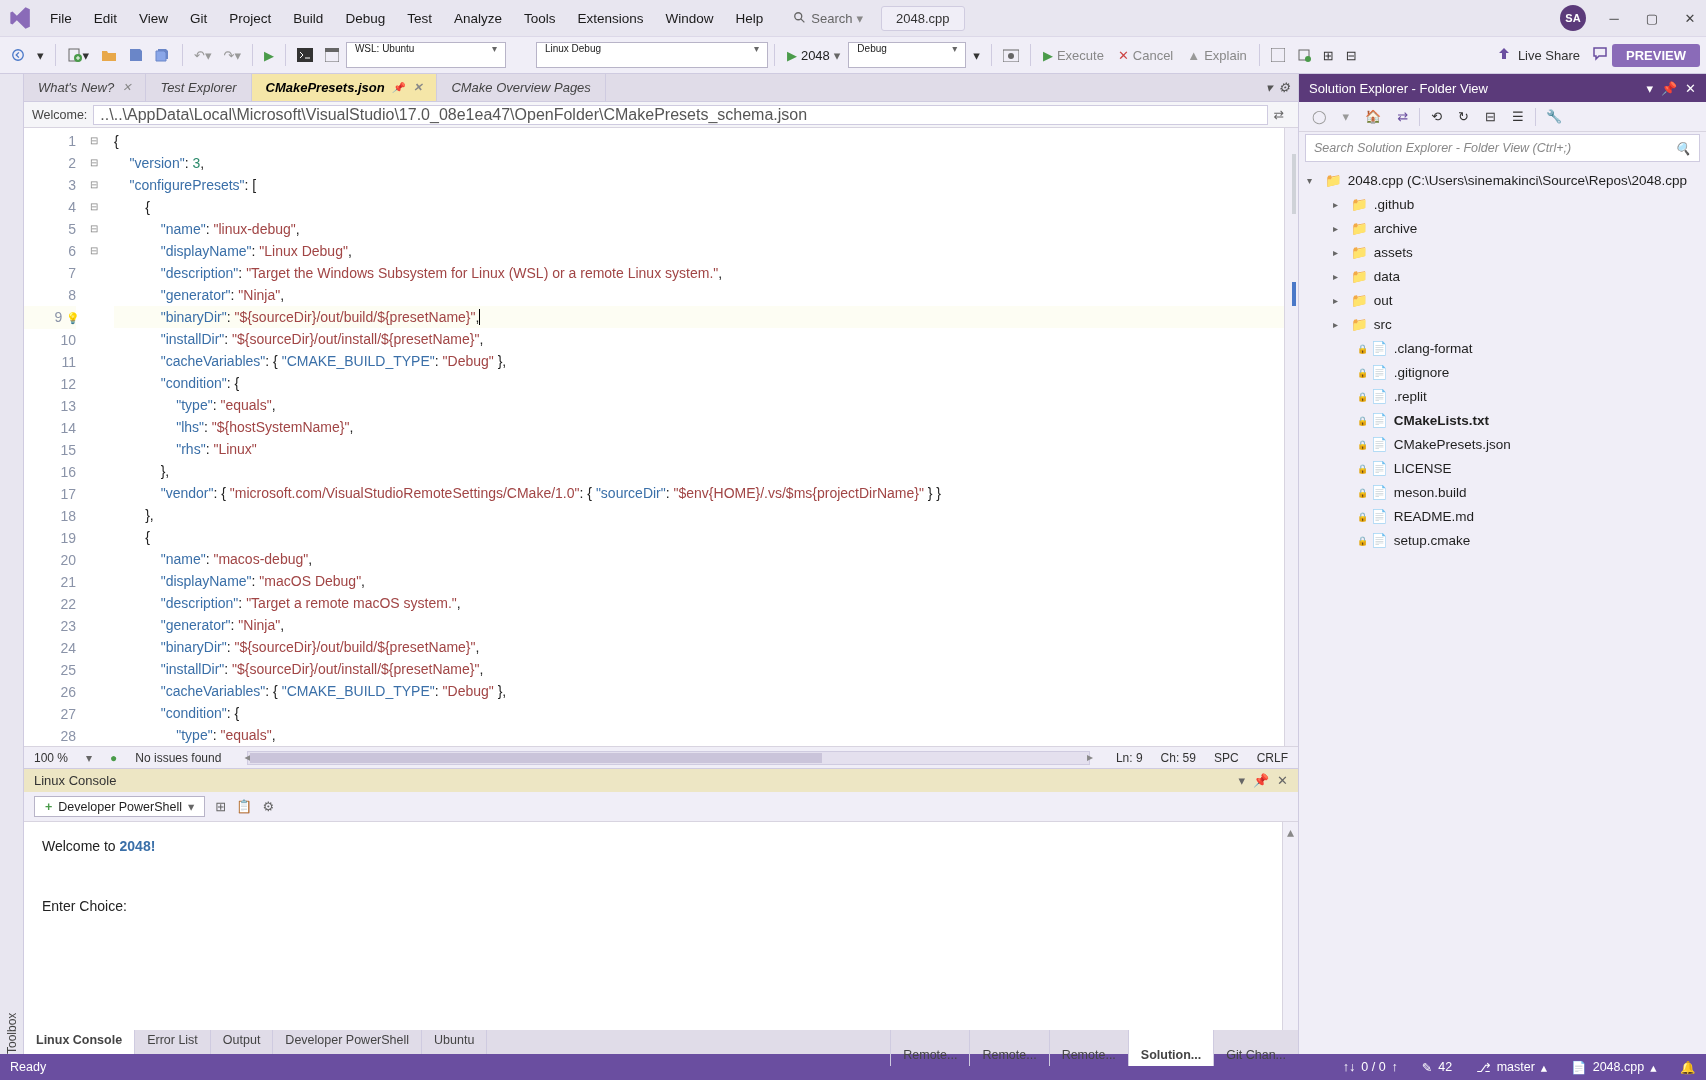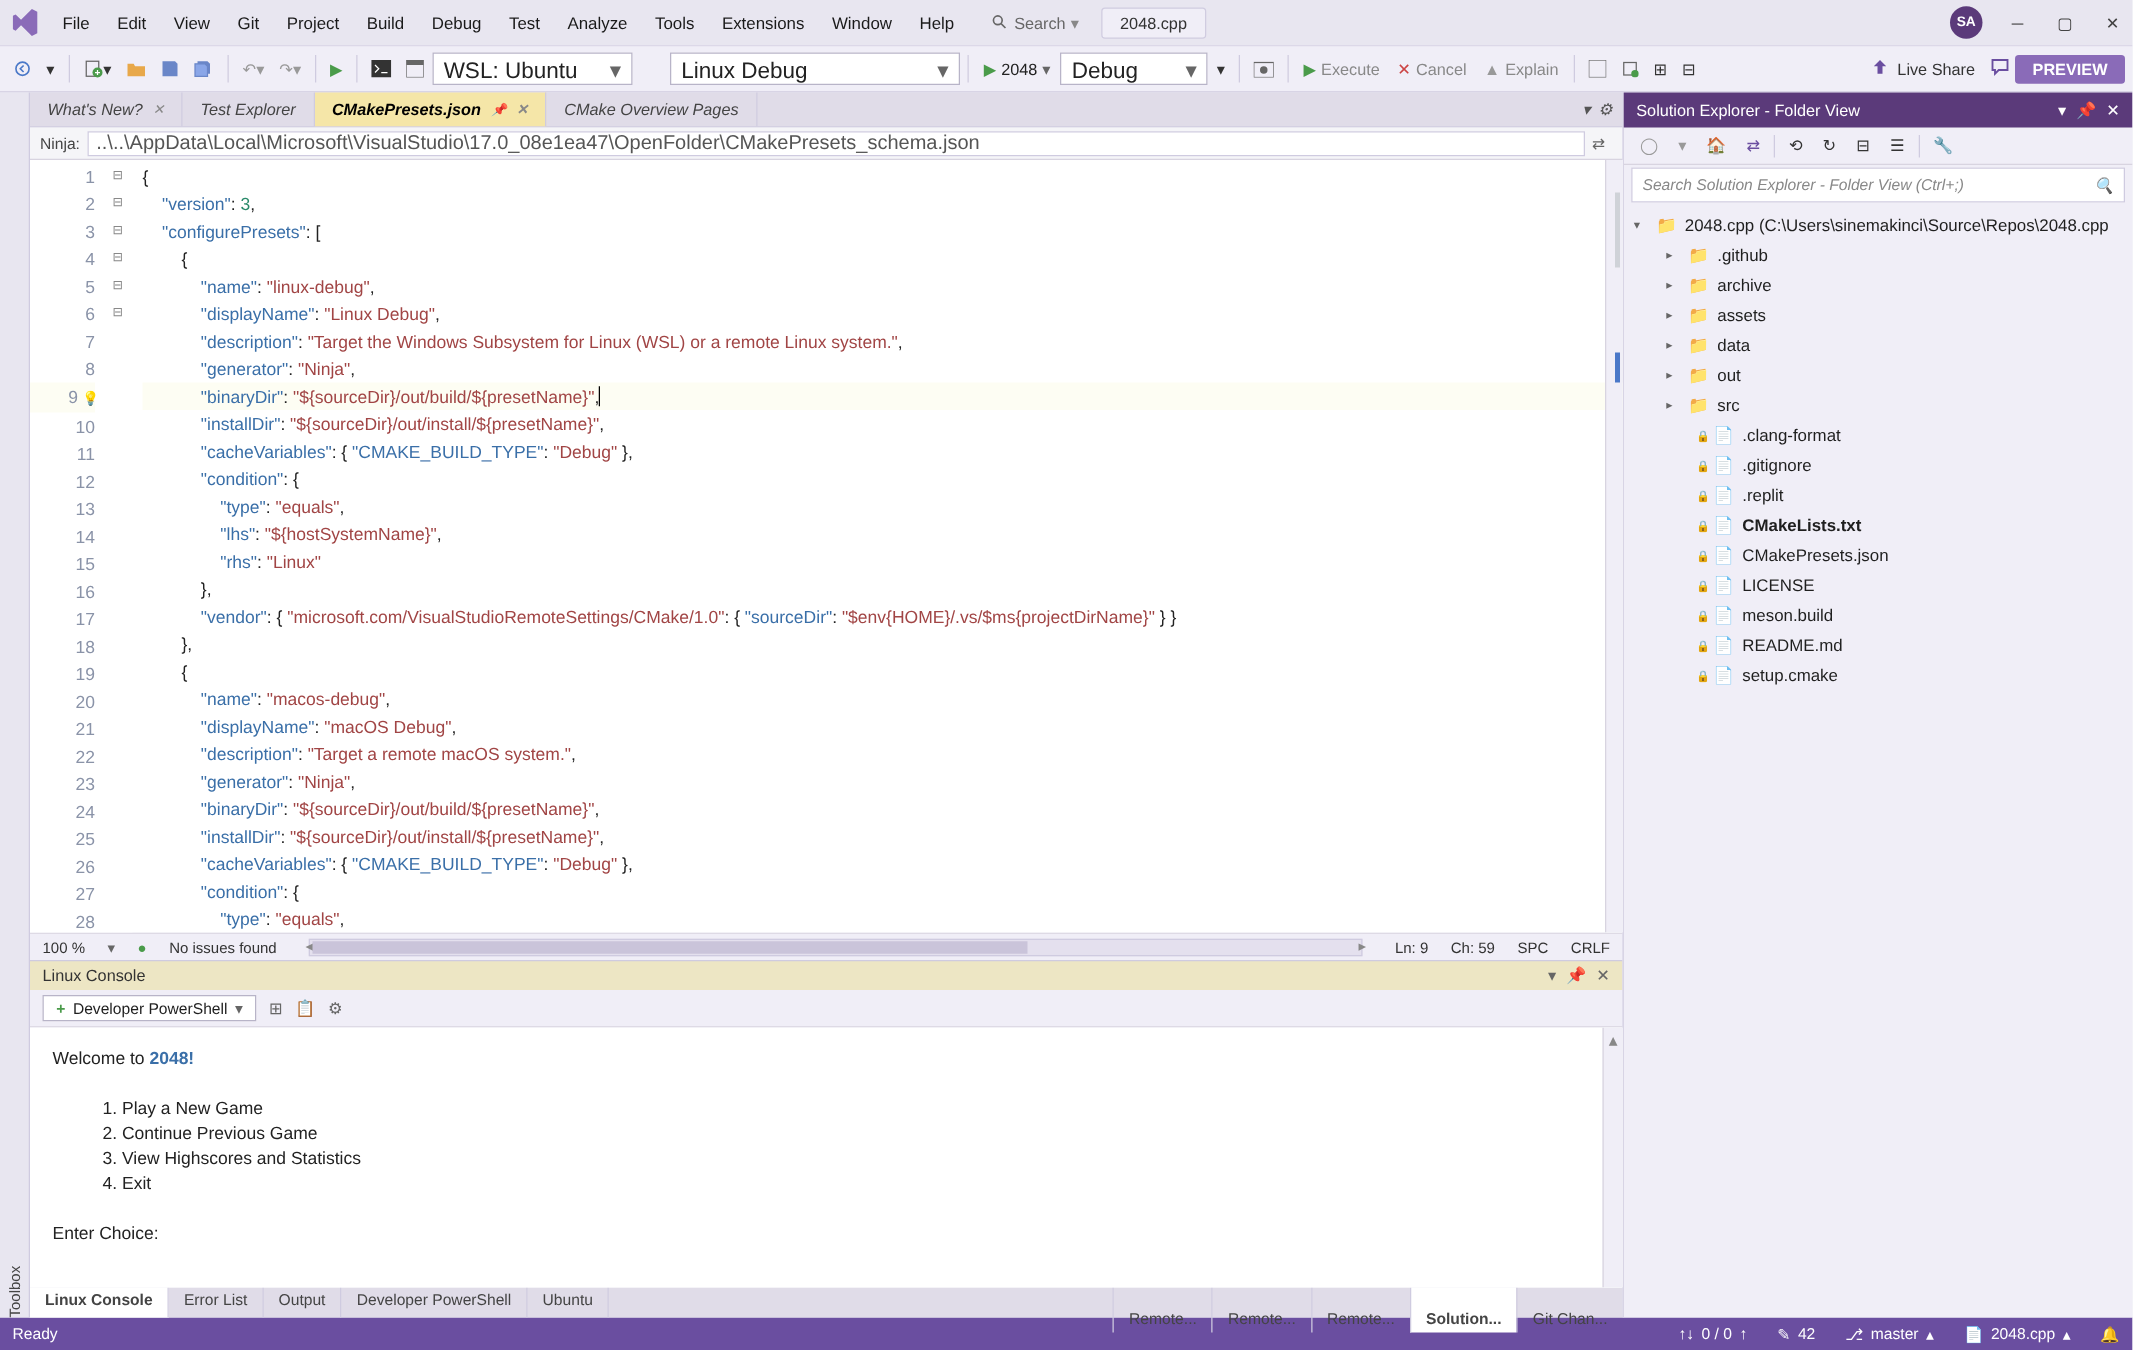--- a/index.html
+++ b/index.html
@@ -15,21 +15,21 @@
 .proj-pill { margin-left: 18px; background: #f0eef7; border: 1px solid #d0cce0; border-radius: 3px; padding: 4px 14px; font-size: 13px; color: #333; }
 .title-right { margin-left: auto; display: flex; align-items: center; gap: 18px; }
 .avatar { width: 26px; height: 26px; border-radius: 50%; background: #5b3a7a; color: #fff; display: flex; align-items: center; justify-content: center; font-size: 11px; font-weight: 600; }
 .win-btn { width: 20px; height: 20px; display: flex; align-items: center; justify-content: center; color: #444; }
 
 
 .toolbar { height: 38px; background: #f0eef7; border-top: 1px solid #dcd8e8; border-bottom: 1px solid #cfcbe0; display: flex; align-items: center; padding: 0 6px; gap: 2px; }
 .tb-btn { padding: 3px 5px; display: flex; align-items: center; color: #333; }
 .tb-btn svg { display: block; }
 .tb-sep { width: 1px; height: 22px; background: #cfcbe0; margin: 0 4px; }
-.tb-dd { height: 26px; background: #fff; border: 1px solid #b8b4c8; display: flex; align-items: flex-end; padding: 0 8px; font-size: 18px; color: #222; }
+.tb-dd { height: 26px; background: #fff; border: 1px solid #b8b4c8; display: flex; align-items: flex-start; padding: 0 8px; font-size: 10px; color: #222; }
 .tb-dd.wide1 { width: 160px; }
 .tb-dd.wide2 { width: 232px; margin-left: 28px; }
 .tb-dd.wide3 { width: 118px; }
 .tb-dd .chev { margin-left: auto; color: #666; }
 .play-btn { display: flex; align-items: center; gap: 4px; color: #222; padding: 2px 6px; }
 .green-tri { color: #4a9b4a; }
 .tb-text-btn { display: flex; align-items: center; gap: 4px; padding: 2px 6px; color: #888; font-size: 13px; }
 .live-share { margin-left: auto; display: flex; align-items: center; gap: 6px; color: #333; padding: 2px 10px; }
 .preview-btn { background: #8a6bb8; color: #fff; font-weight: 600; padding: 4px 14px; border-radius: 3px; font-size: 13px; }
 
@@ -284,21 +284,21 @@
           <div class="tab">
             <span>CMake Overview Pages</span>
           </div>
         </div>
       <div class="tabs-right">
         <span>▾</span>
         <span>⚙</span>
       </div>
     </div>
     <div class="schema">
-      <span class="schema-label">Ninja:</span>
+      <span class="schema-label">Welcome:</span>
       <div class="schema-path">..\..\AppData\Local\Microsoft\VisualStudio\17.0_08e1ea47\OpenFolder\CMakePresets_schema.json</div>
       <span style="padding:0 6px;color:#666">⇄</span>
     </div>
     <div class="editor">
       <div class="gutter" id="gutter">
           <div>1</div>
           <div>2</div>
           <div>3</div>
           <div>4</div>
           <div>5</div>
@@ -395,26 +395,20 @@
           <span>Developer PowerShell</span>
           <span style="color:#666">▾</span>
         </div>
       <span style="color:#666">⊞</span>
       <span style="color:#666">📋</span>
       <span style="color:#666">⚙</span>
     </div>
     <div class="console">
 <div><span>Welcome to </span><span class="blue">2048!</span></div>
 <div>&nbsp;</div>
-<div id="console-menu" style="padding-left:40px">
-          <div>1. Play a New Game</div>
-          <div>2. Continue Previous Game</div>
-          <div>3. View Highscores and Statistics</div>
-          <div>4. Exit</div>
-        </div>
 <div>&nbsp;</div>
 <div>Enter Choice:</div>
       <div class="console-scroll">
           <div style="color:#888;text-align:center">▴</div>
         </div>
     </div>
 
     <div class="btabs">
       <div id="btabs-l" style="display:flex">
           <div class="btab active">Linux Console</div>

